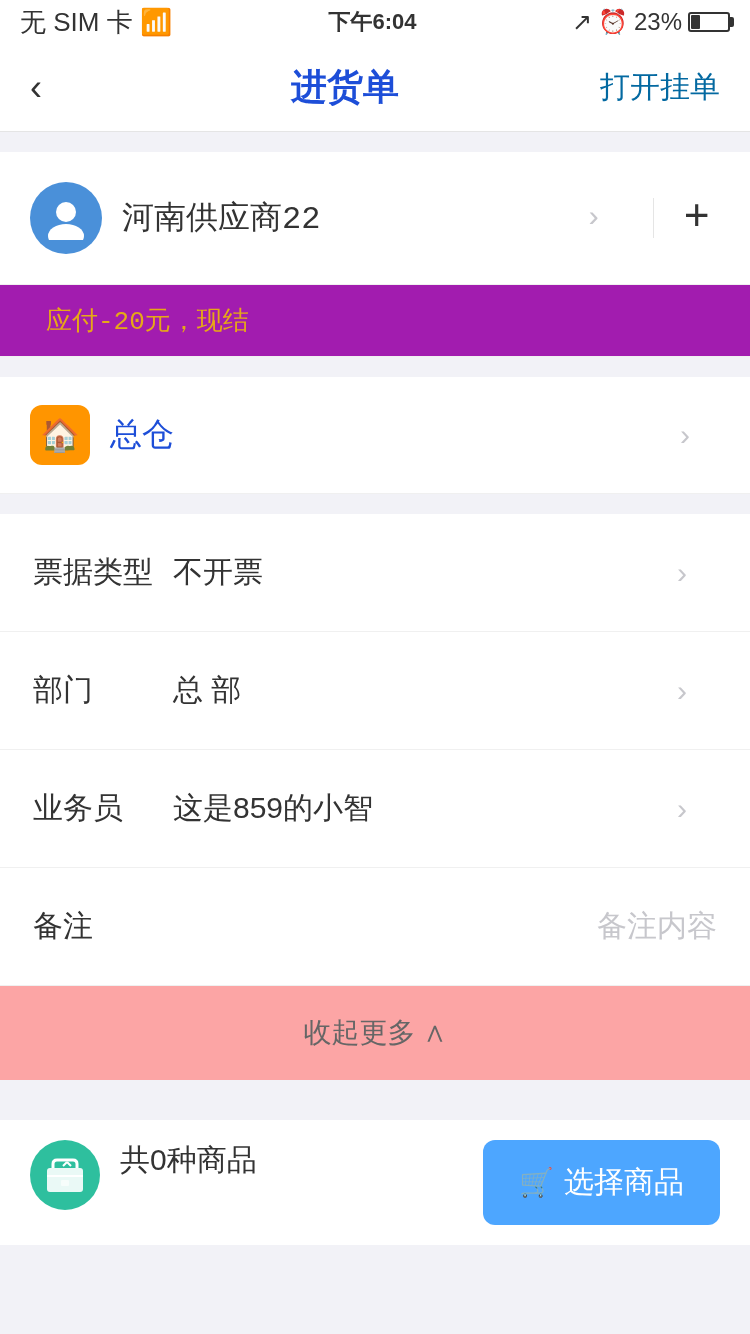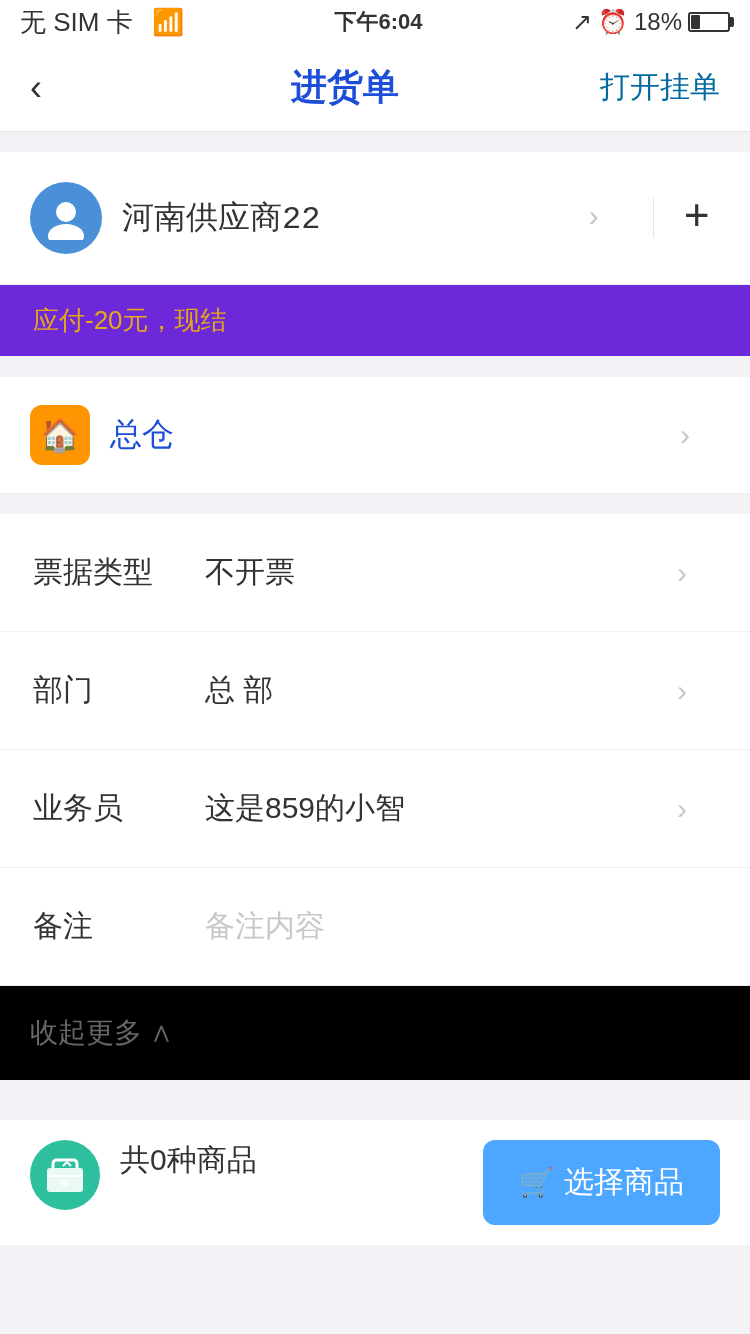--- a/index.html
+++ b/index.html
@@ -18,21 +18,21 @@
       width: 100%;
       height: 44px;
       background: #fff;
       display: flex;
       align-items: center;
       justify-content: space-between;
       padding: 0 20px;
       font-size: 26px;
       font-weight: 500;
     }
-    .status-left { display: flex; align-items: center; gap: 20px; }
+    .status-left { display: flex; align-items: center; gap: 8px; }
     .status-center { font-size: 22px; font-weight: 600; text-align: right; }
     .status-right { display: flex; align-items: center; gap: 6px; font-size: 24px; }
     .battery-bar {
       width: 42px; height: 20px;
       border: 2px solid #333;
       border-radius: 3px;
       position: relative;
       display: inline-block;
     }
     .battery-bar::after {
@@ -129,25 +129,26 @@
     }
     .vertical-divider {
       width: 1px;
       height: 40px;
       background: #e5e5e5;
       margin: 0 20px;
     }
 
     
     .notice-banner {
-      background: #6d28d9;
-      padding: 18px 33px;
+      background: #a21caf;
+      padding: 18px 46px;
       font-size: 26px;
       color: #e6a817;
       border-bottom: 1px solid #f0f0f0;
+      font-family: Liberation Mono, monospace;
     }
 
     
     .warehouse-row {
       display: flex;
       align-items: center;
       padding: 28px 30px;
       background: #fff;
       border-bottom: 1px solid #f0f0f0;
     }
@@ -181,31 +182,31 @@
     .form-label {
       font-size: 30px;
       color: #333;
       width: 140px;
       flex-shrink: 0;
     }
     .form-value {
       flex: 1;
       font-size: 30px;
       color: #333;
-      margin-left: 32px;
     }
     .form-placeholder {
       color: #c7c7cc;
+      text-align: right;
     }
 
     
     .collapse-btn {
-      background: #000000;
+      background: #fca5a5;
       padding: 28px 30px;
-      text-align: left;
+      text-align: center;
       font-size: 28px;
       color: #666;
       cursor: pointer;
     }
 
     
     .product-bar {
       background: #fff;
       display: flex;
       padding: 20px 30px;
@@ -244,21 +245,21 @@
 
 <div class="status-bar">
   <div class="status-left">
     <span>无 SIM 卡</span>
     <span>📶</span>
   </div>
   <div class="status-center">下午6:04</div>
   <div class="status-right">
     <span>↗</span>
     <span>⏰</span>
-    <span>18%</span>
+    <span>23%</span>
     <span class="battery-bar">
       <span class="battery-fill"></span>
     </span>
   </div>
 </div>
 
 <div class="nav-bar">
   <span class="nav-back">‹</span>
   <span class="nav-title">进货单</span>
   <span class="nav-action">打开挂单</span>

